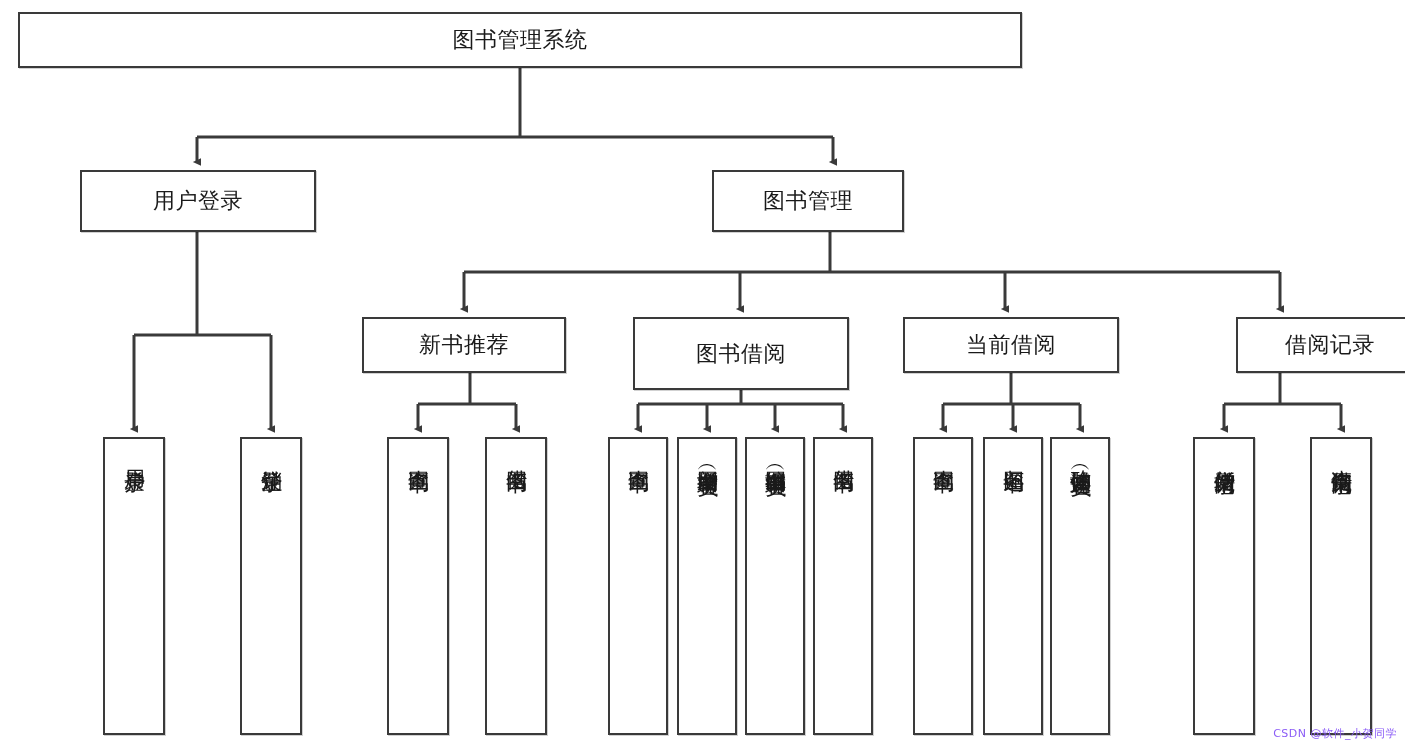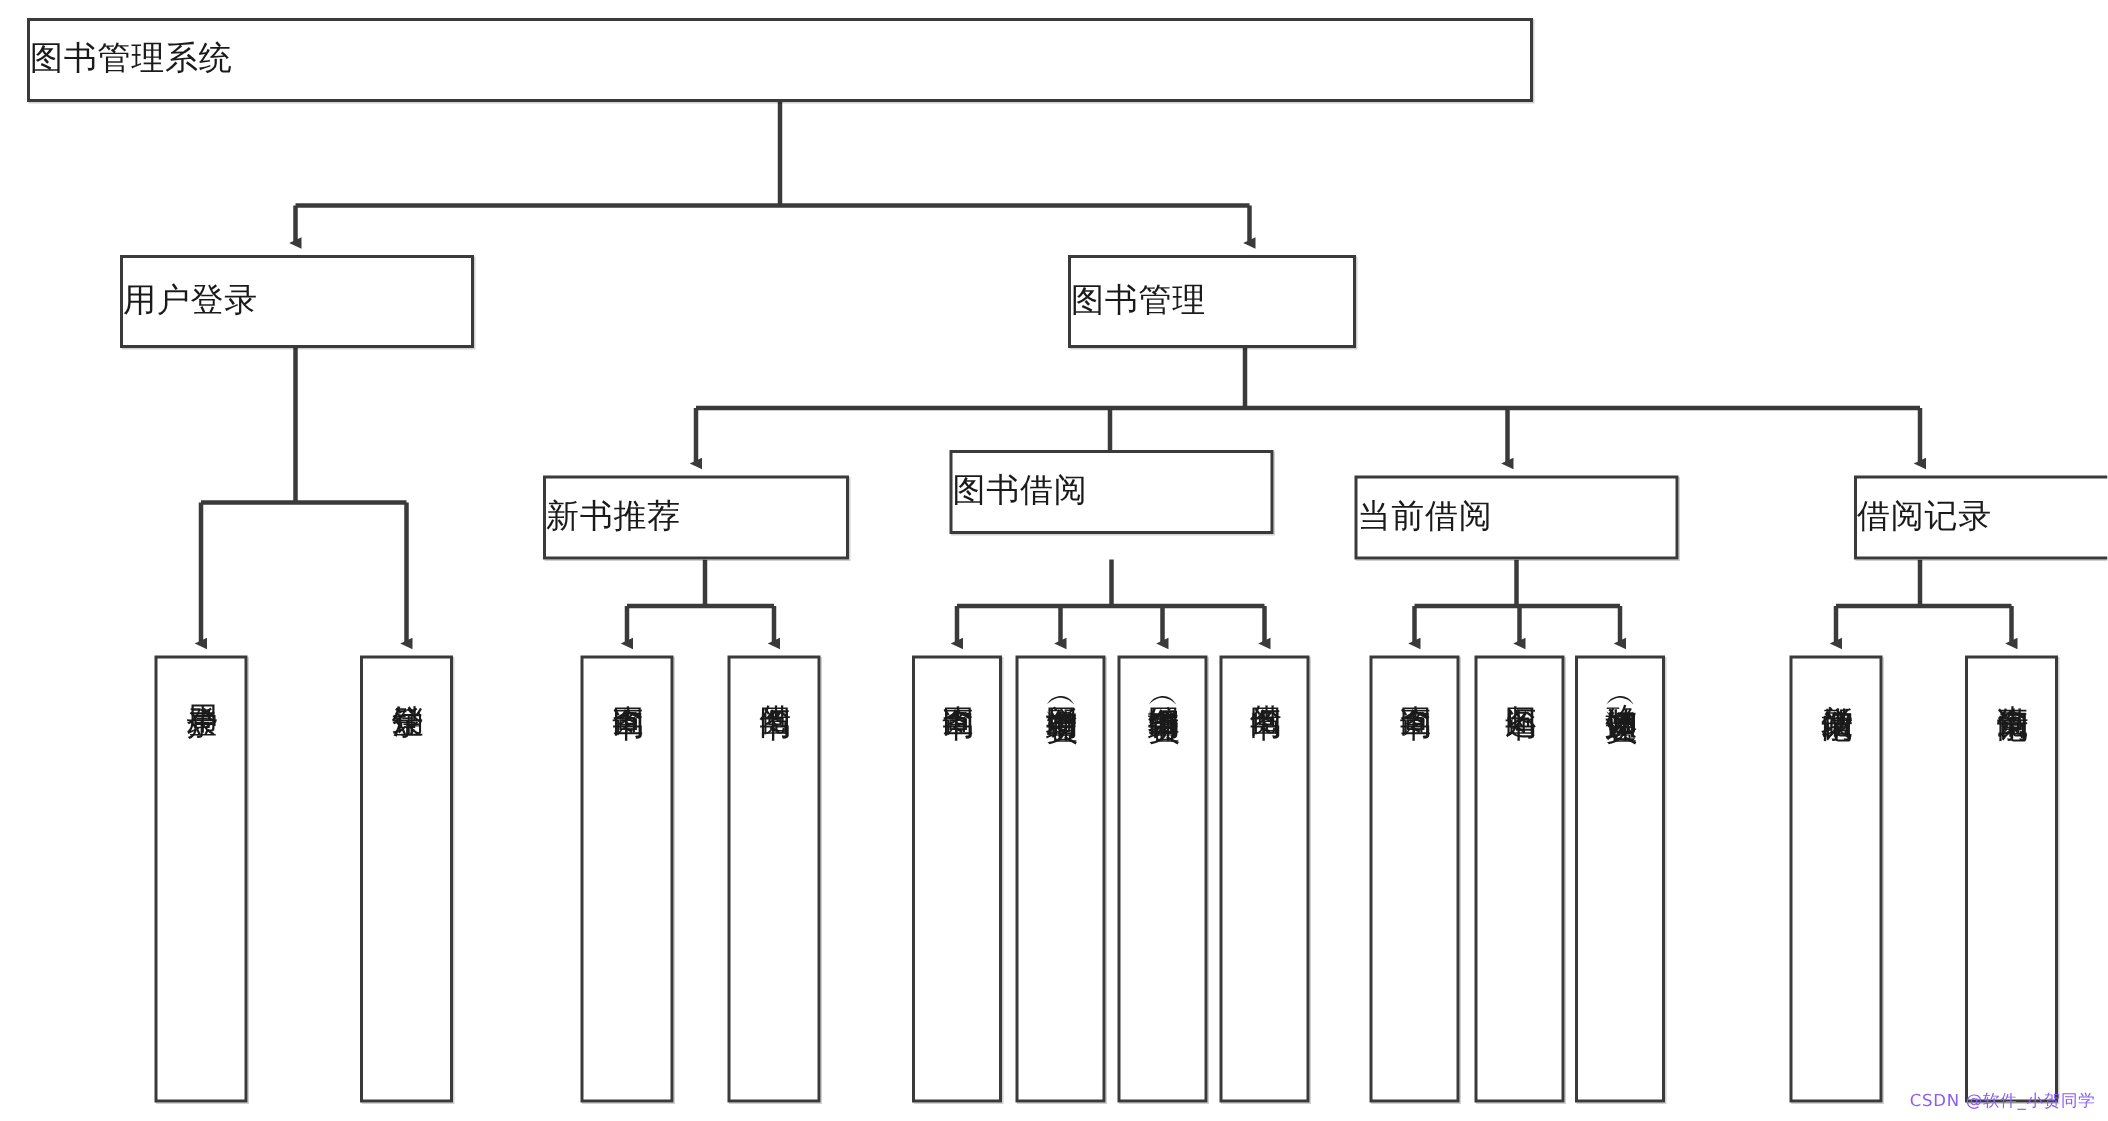--- a/index.html
+++ b/index.html
@@ -25,20 +25,21 @@
     height: 747px;
     pointer-events: none;
   }
   .node {
     position: absolute;
     box-sizing: border-box;
     background: #ffffff;
     border: 2px solid #3a3a3a;
     display: flex;
     align-items: center;
+    justify-content: center;
     box-shadow: 1px 1px 0 rgba(0,0,0,0.18);
   }
   .node-label {
     color: #1a1a1a;
     font-size: 21px;
     line-height: 1.15;
     letter-spacing: 0.5px;
     white-space: nowrap;
     text-align: center;
   }
@@ -132,21 +133,21 @@
   <div class="node level2" style="left:80px; top:170px; width:236px; height:62px;">
     <span class="node-label">用户登录</span>
   </div>
   <div class="node level2" style="left:712px; top:170px; width:192px; height:62px;">
     <span class="node-label">图书管理</span>
   </div>
 
   <div class="node level2" style="left:362px; top:317px; width:204px; height:56px;">
     <span class="node-label">新书推荐</span>
   </div>
-  <div class="node level2" style="left:633px; top:300px; width:216px; height:56px;">
+  <div class="node level2" style="left:633px; top:317px; width:216px; height:73px;">
     <span class="node-label">图书借阅</span>
   </div>
   <div class="node level2" style="left:903px; top:317px; width:216px; height:56px;">
     <span class="node-label">当前借阅</span>
   </div>
   <div class="node level2" style="left:1236px; top:317px; width:188px; height:56px;">
     <span class="node-label">借阅记录</span>
   </div>
 
   <div class="node vertical" style="left:103px; top:437px; width:62px; height:298px;">

